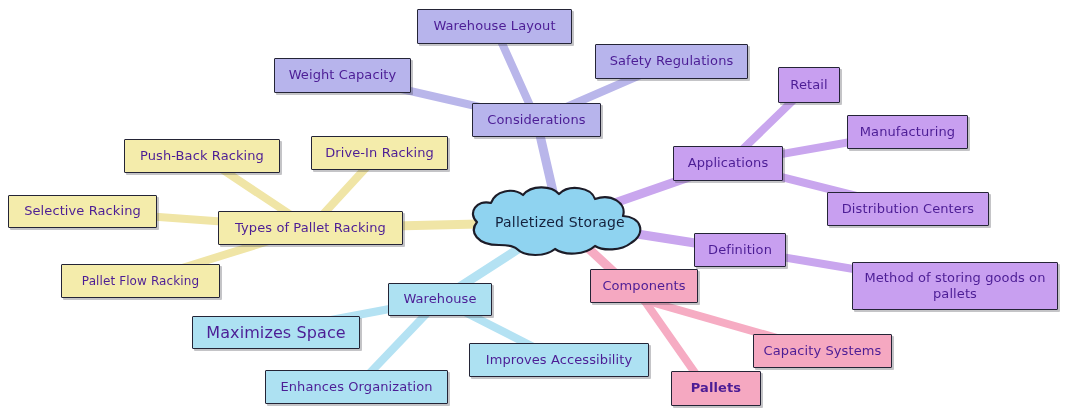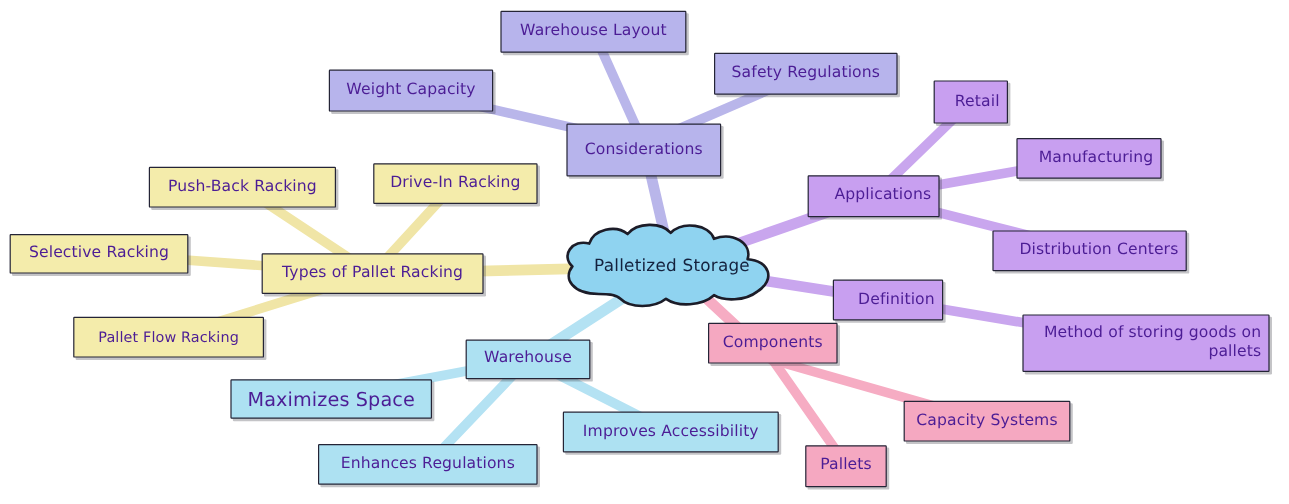--- a/index.html
+++ b/index.html
@@ -45,21 +45,21 @@
     box-shadow: 2px 2px 0 rgba(60,60,70,0.30);
     padding: 2px 6px;
   }
   .node .label {
     display: block;
     width: 100%;
   }
   
   .c-yellow   { background: #f4ecab; }
   .c-peri     { background: #b7b4ec; }
-  .c-purple   { background: #c89ff0; text-align: right; }
+  .c-purple   { background: #c89ff0; }
   .c-pink     { background: #f5a8c1; }
   .c-blue     { background: #ade1f2; }
 
   .root-node {
     position: absolute;
     left: 455px;
     top: 183px;
     width: 210px;
     height: 78px;
   }
@@ -117,21 +117,21 @@
       </div>
       <div class="node c-yellow" style="left: 124px; top: 139px; width: 156px; height: 34px; font-size: 13px;">
         <span class="label">Push-Back Racking</span>
       </div>
       <div class="node c-yellow" style="left: 311px; top: 136px; width: 137px; height: 34px; font-size: 13px;">
         <span class="label">Drive-In Racking</span>
       </div>
       <div class="node c-yellow" style="left: 61px; top: 264px; width: 159px; height: 34px; font-size: 12px;">
         <span class="label">Pallet Flow Racking</span>
       </div>
-      <div class="node c-peri" style="left: 472px; top: 103px; width: 129px; height: 44px; font-size: 13px;">
+      <div class="node c-peri" style="left: 472px; top: 103px; width: 129px; height: 34px; font-size: 13px;">
         <span class="label">Considerations</span>
       </div>
       <div class="node c-peri" style="left: 274px; top: 58px; width: 137px; height: 35px; font-size: 13px;">
         <span class="label">Weight Capacity</span>
       </div>
       <div class="node c-peri" style="left: 417px; top: 9px; width: 155px; height: 35px; font-size: 13px;">
         <span class="label">Warehouse Layout</span>
       </div>
       <div class="node c-peri" style="left: 595px; top: 44px; width: 153px; height: 35px; font-size: 13px;">
         <span class="label">Safety Regulations</span>
@@ -153,31 +153,31 @@
       </div>
       <div class="node c-purple" style="left: 694px; top: 233px; width: 92px; height: 34px; font-size: 13px;">
         <span class="label">Definition</span>
       </div>
       <div class="node c-pink" style="left: 590px; top: 269px; width: 108px; height: 34px; font-size: 13px;">
         <span class="label">Components</span>
       </div>
       <div class="node c-pink" style="left: 753px; top: 334px; width: 139px; height: 34px; font-size: 13px;">
         <span class="label">Capacity Systems</span>
       </div>
-      <div class="node c-pink" style="left: 671px; top: 371px; width: 68px; height: 35px; font-size: 13px;">
+      <div class="node c-pink" style="left: 671px; top: 371px; width: 90px; height: 35px; font-size: 13px; font-weight: bold;">
         <span class="label">Pallets</span>
       </div>
       <div class="node c-blue" style="left: 388px; top: 283px; width: 104px; height: 33px; font-size: 13px;">
         <span class="label">Warehouse</span>
       </div>
       <div class="node c-blue" style="left: 192px; top: 316px; width: 168px; height: 33px; font-size: 16px;">
         <span class="label">Maximizes Space</span>
       </div>
       <div class="node c-blue" style="left: 265px; top: 370px; width: 183px; height: 34px; font-size: 13px;">
-        <span class="label">Enhances Regulations</span>
+        <span class="label">Enhances Organization</span>
       </div>
       <div class="node c-blue" style="left: 469px; top: 343px; width: 180px; height: 34px; font-size: 13px;">
         <span class="label">Improves Accessibility</span>
       </div>
       <div class="root-node">
       <svg width="210" height="78" viewBox="0 0 210 78">
         <path d="M44 62 C22 62 14 49 22 39 C12 30 22 16 36 20
                  C40 8 58 4 68 12 C76 2 96 2 104 11
                  C114 1 136 4 140 16 C156 10 172 20 168 33
                  C186 34 192 50 176 60 C166 68 148 68 140 63

